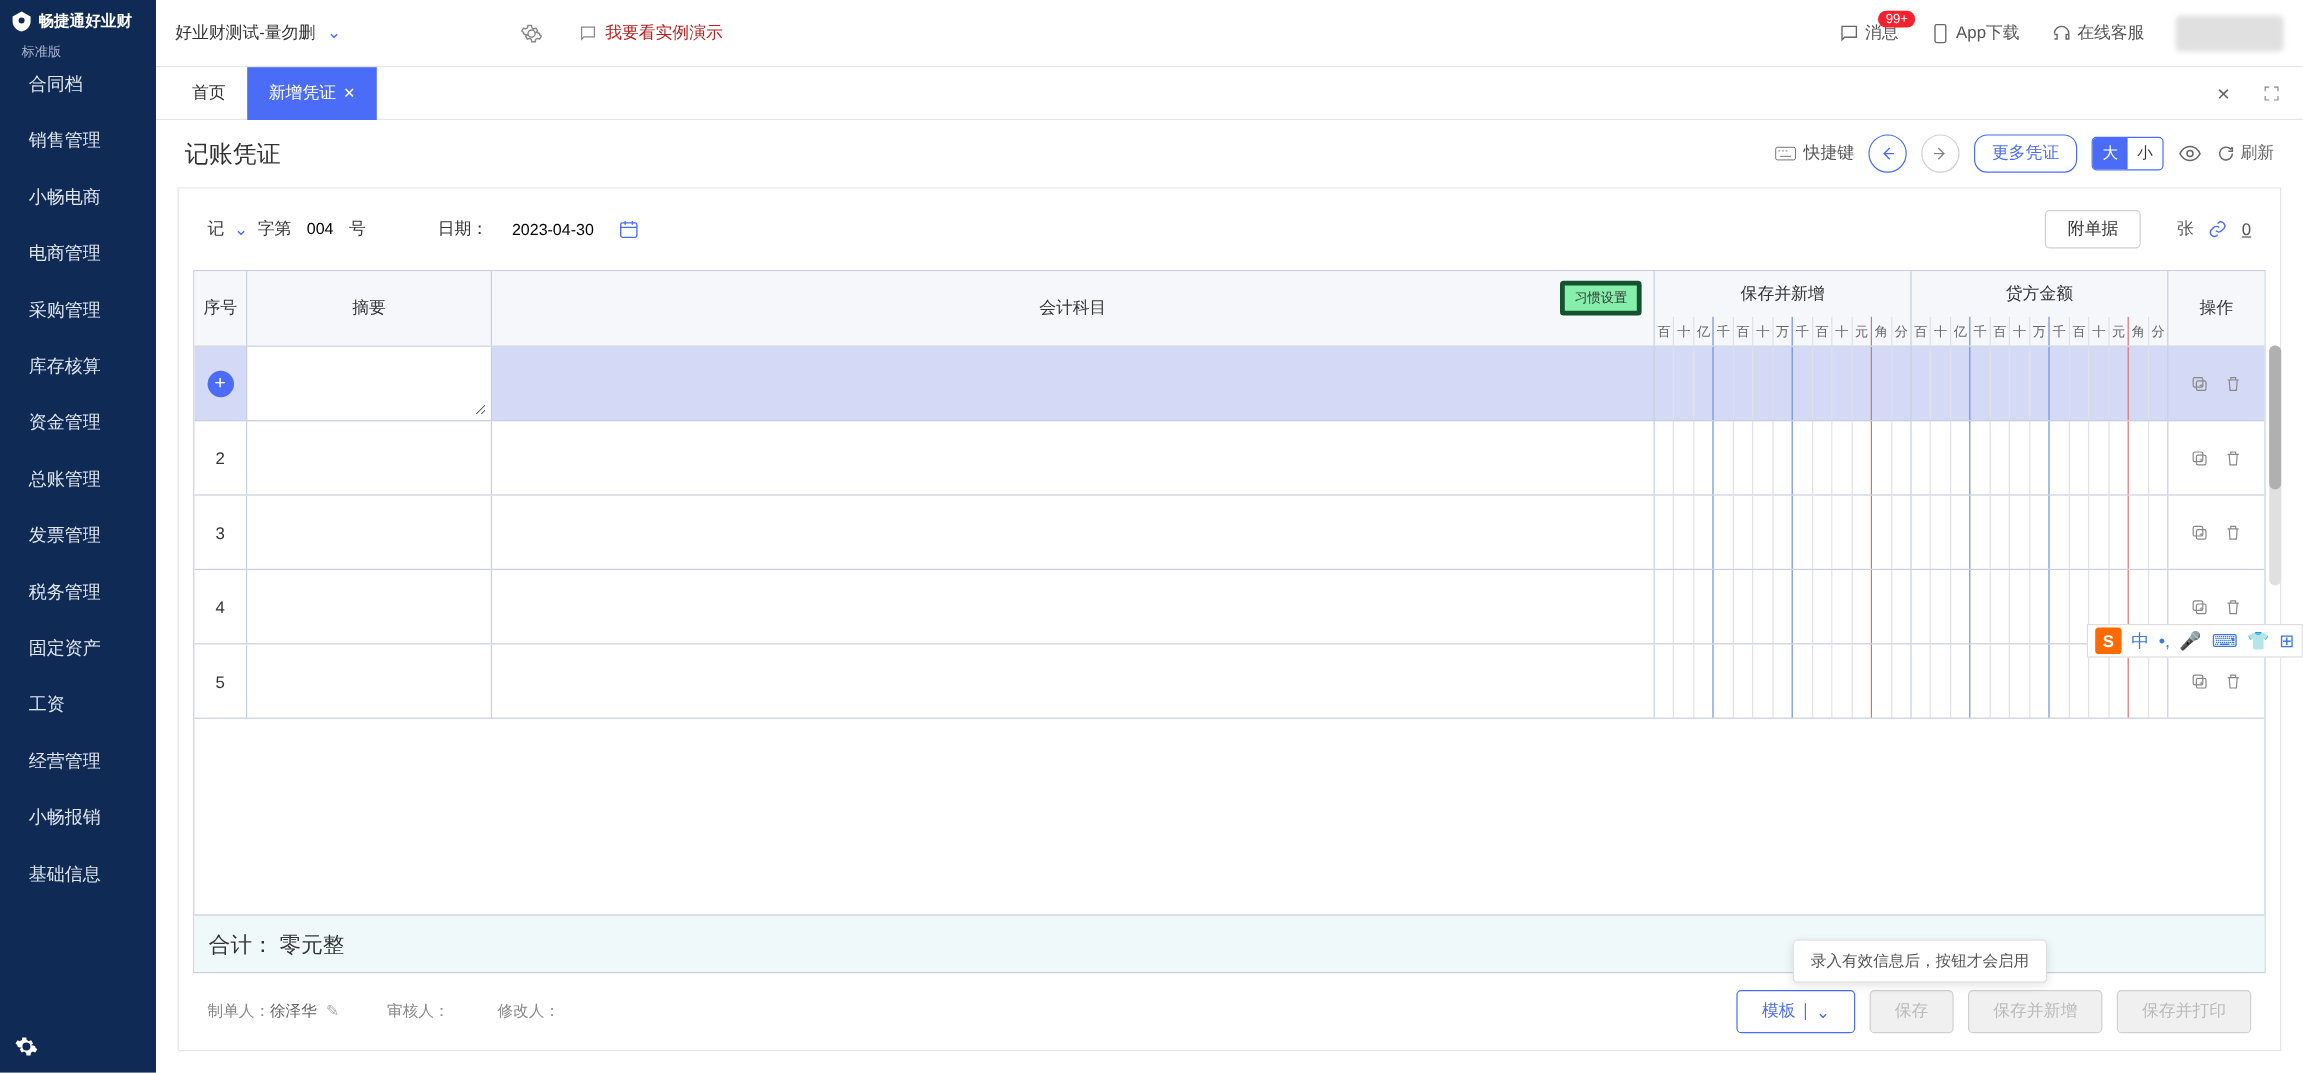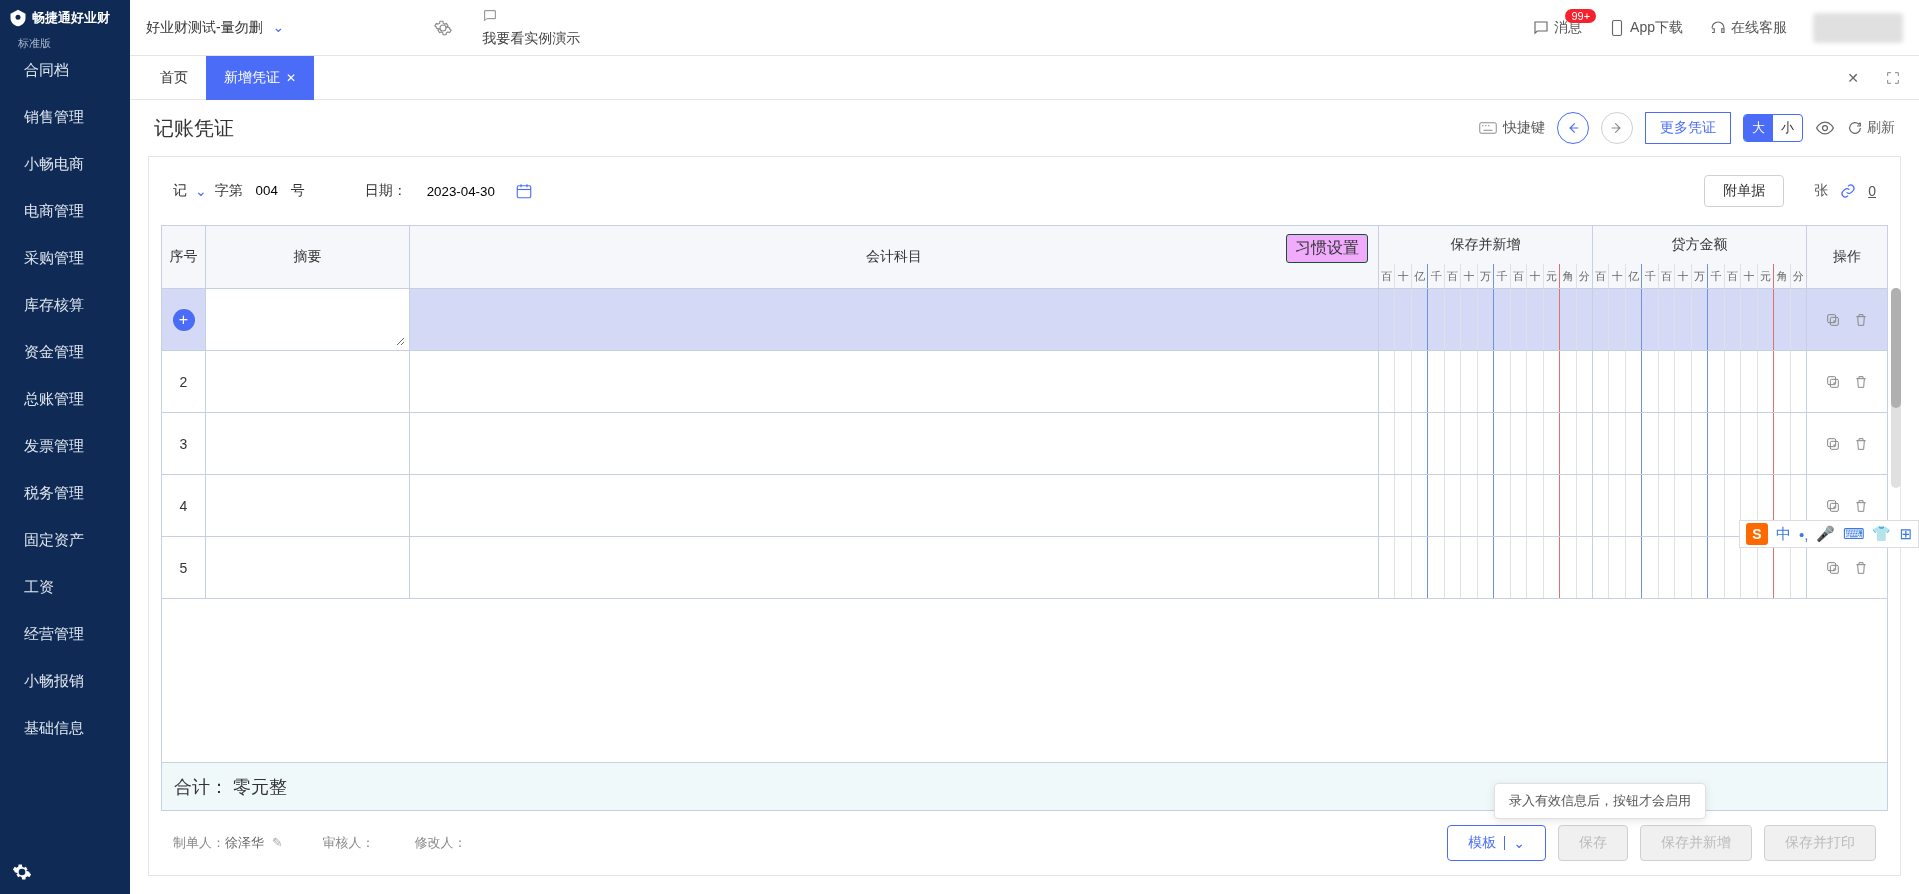--- a/index.html
+++ b/index.html
@@ -20,21 +20,21 @@
 .gear-icon-bottom { width: 20px; height: 20px; }
 
 
 .main { flex: 1; display: flex; flex-direction: column; position: relative; }
 
 
 .top-header { height: 56px; display: flex; align-items: center; padding: 0 16px; border-bottom: 1px solid #e5e5e5; }
 .project-name { font-size: 14px; color: #333; margin-right: 150px; }
 .dd-arrow { color: #4a6cf7; margin-left: 6px; }
 .gear-top { margin-right: 30px; color: #666; cursor: pointer; }
-.demo-link { display: flex; gap: 6px; color: #404040; cursor: pointer; flex-direction: column; }
+.demo-link { display: flex; align-items: center; gap: 6px; color: #b91c1c; cursor: pointer; }
 .header-spacer { flex: 1; }
 .header-right { display: flex; align-items: center; gap: 26px; }
 .header-item { display: flex; align-items: center; gap: 4px; color: #555; cursor: pointer; position: relative; }
 .badge { position: absolute; top: -10px; right: -14px; background: #f5222d; color: #fff; font-size: 11px; padding: 1px 6px; border-radius: 9px; }
 .avatar-blur { width: 90px; height: 30px; background: #e0e0e0; filter: blur(2px); border-radius: 4px; }
 
 
 .tabs-bar { height: 44px; display: flex; align-items: center; border-bottom: 1px solid #e5e5e5; padding-left: 12px; position: relative; }
 .tab { padding: 0 18px; height: 44px; display: flex; align-items: center; cursor: pointer; font-size: 14px; }
 .tab.active { background: #4a6cf7; color: #fff; }
@@ -43,21 +43,21 @@
 .tabs-right-btn { width: 28px; height: 28px; display: flex; align-items: center; justify-content: center; color: #666; cursor: pointer; }
 
 
 .page-toolbar { height: 56px; display: flex; align-items: center; padding: 0 24px; }
 .page-title { font-size: 20px; font-weight: 500; }
 .toolbar-spacer { flex: 1; }
 .toolbar-right { display: flex; align-items: center; gap: 12px; }
 .shortcut-btn { display: flex; align-items: center; gap: 6px; color: #555; cursor: pointer; }
 .nav-circle { width: 32px; height: 32px; border: 1px solid #d0d0d0; border-radius: 50%; display: flex; align-items: center; justify-content: center; cursor: pointer; color: #888; }
 .nav-circle.active { border-color: #4a6cf7; color: #4a6cf7; }
-.more-voucher { border: 1px solid #4a6cf7; color: #4a6cf7; padding: 6px 14px; border-radius: 0; cursor: pointer; }
+.more-voucher { border: 1px solid #4a6cf7; color: #4a6cf7; padding: 6px 14px; border-radius: 11px; cursor: pointer; }
 .size-toggle { display: flex; border: 1px solid #4a6cf7; border-radius: 4px; overflow: hidden; }
 .size-btn { padding: 4px 8px; cursor: pointer; font-size: 13px; }
 .size-btn.active { background: #4a6cf7; color: #fff; }
 .eye-btn, .refresh-btn { color: #666; cursor: pointer; display: flex; align-items: center; gap: 4px; }
 
 
 .content { flex: 1; padding: 0 18px 18px 18px; overflow: hidden; }
 .voucher-panel { border: 1px solid #e5e5e5; height: 100%; display: flex; flex-direction: column; }
 
 
@@ -73,21 +73,21 @@
 .vh-right { display: flex; align-items: center; gap: 12px; margin-left: 30px; color: #555; }
 .link-icon { color: #4a6cf7; }
 
 
 .voucher-table { flex: 1; margin: 0 12px; border: 1px solid #c7d0e0; display: flex; flex-direction: column; position: relative; }
 .vt-head { display: flex; background: #f5f7fa; border-bottom: 1px solid #c7d0e0; }
 .vt-head-upper { height: 38px; display: flex; align-items: center; justify-content: center; font-weight: 500; }
 .col-seq { width: 44px; border-right: 1px solid #c7d0e0; }
 .col-summary { width: 204px; border-right: 1px solid #c7d0e0; }
 .col-account { flex: 1; border-right: 1px solid #c7d0e0; position: relative; }
-.habit-btn { position: absolute; right: 10px; top: 8px; border: 1px solid #14532d; padding: 3px 8px; font-size: 16px; border-radius: 3px; cursor: pointer; background: #f0abfc; }
+.habit-btn { position: absolute; right: 10px; top: 8px; border: 4px solid #14532d; padding: 3px 8px; font-size: 11px; border-radius: 3px; cursor: pointer; background: #86efac; }
 .col-debit, .col-credit { width: 214px; border-right: 1px solid #c7d0e0; display: flex; flex-direction: column; }
 .col-ops { width: 80px; }
 .amount-cells { display: flex; height: 24px; }
 .amount-cell { flex: 1; border-right: 1px solid #e0e0e8; font-size: 11px; display: flex; align-items: center; justify-content: center; color: #666; }
 .amount-cell.blue-line { border-right-color: #7090e0; }
 .amount-cell.red-line { border-right-color: #e07070; }
 .amount-cell:last-child { border-right: none; }
 
 .vt-body { flex: 1; overflow: auto; }
 .vt-row { display: flex; height: 62px; border-bottom: 1px solid #c7d0e0; }

